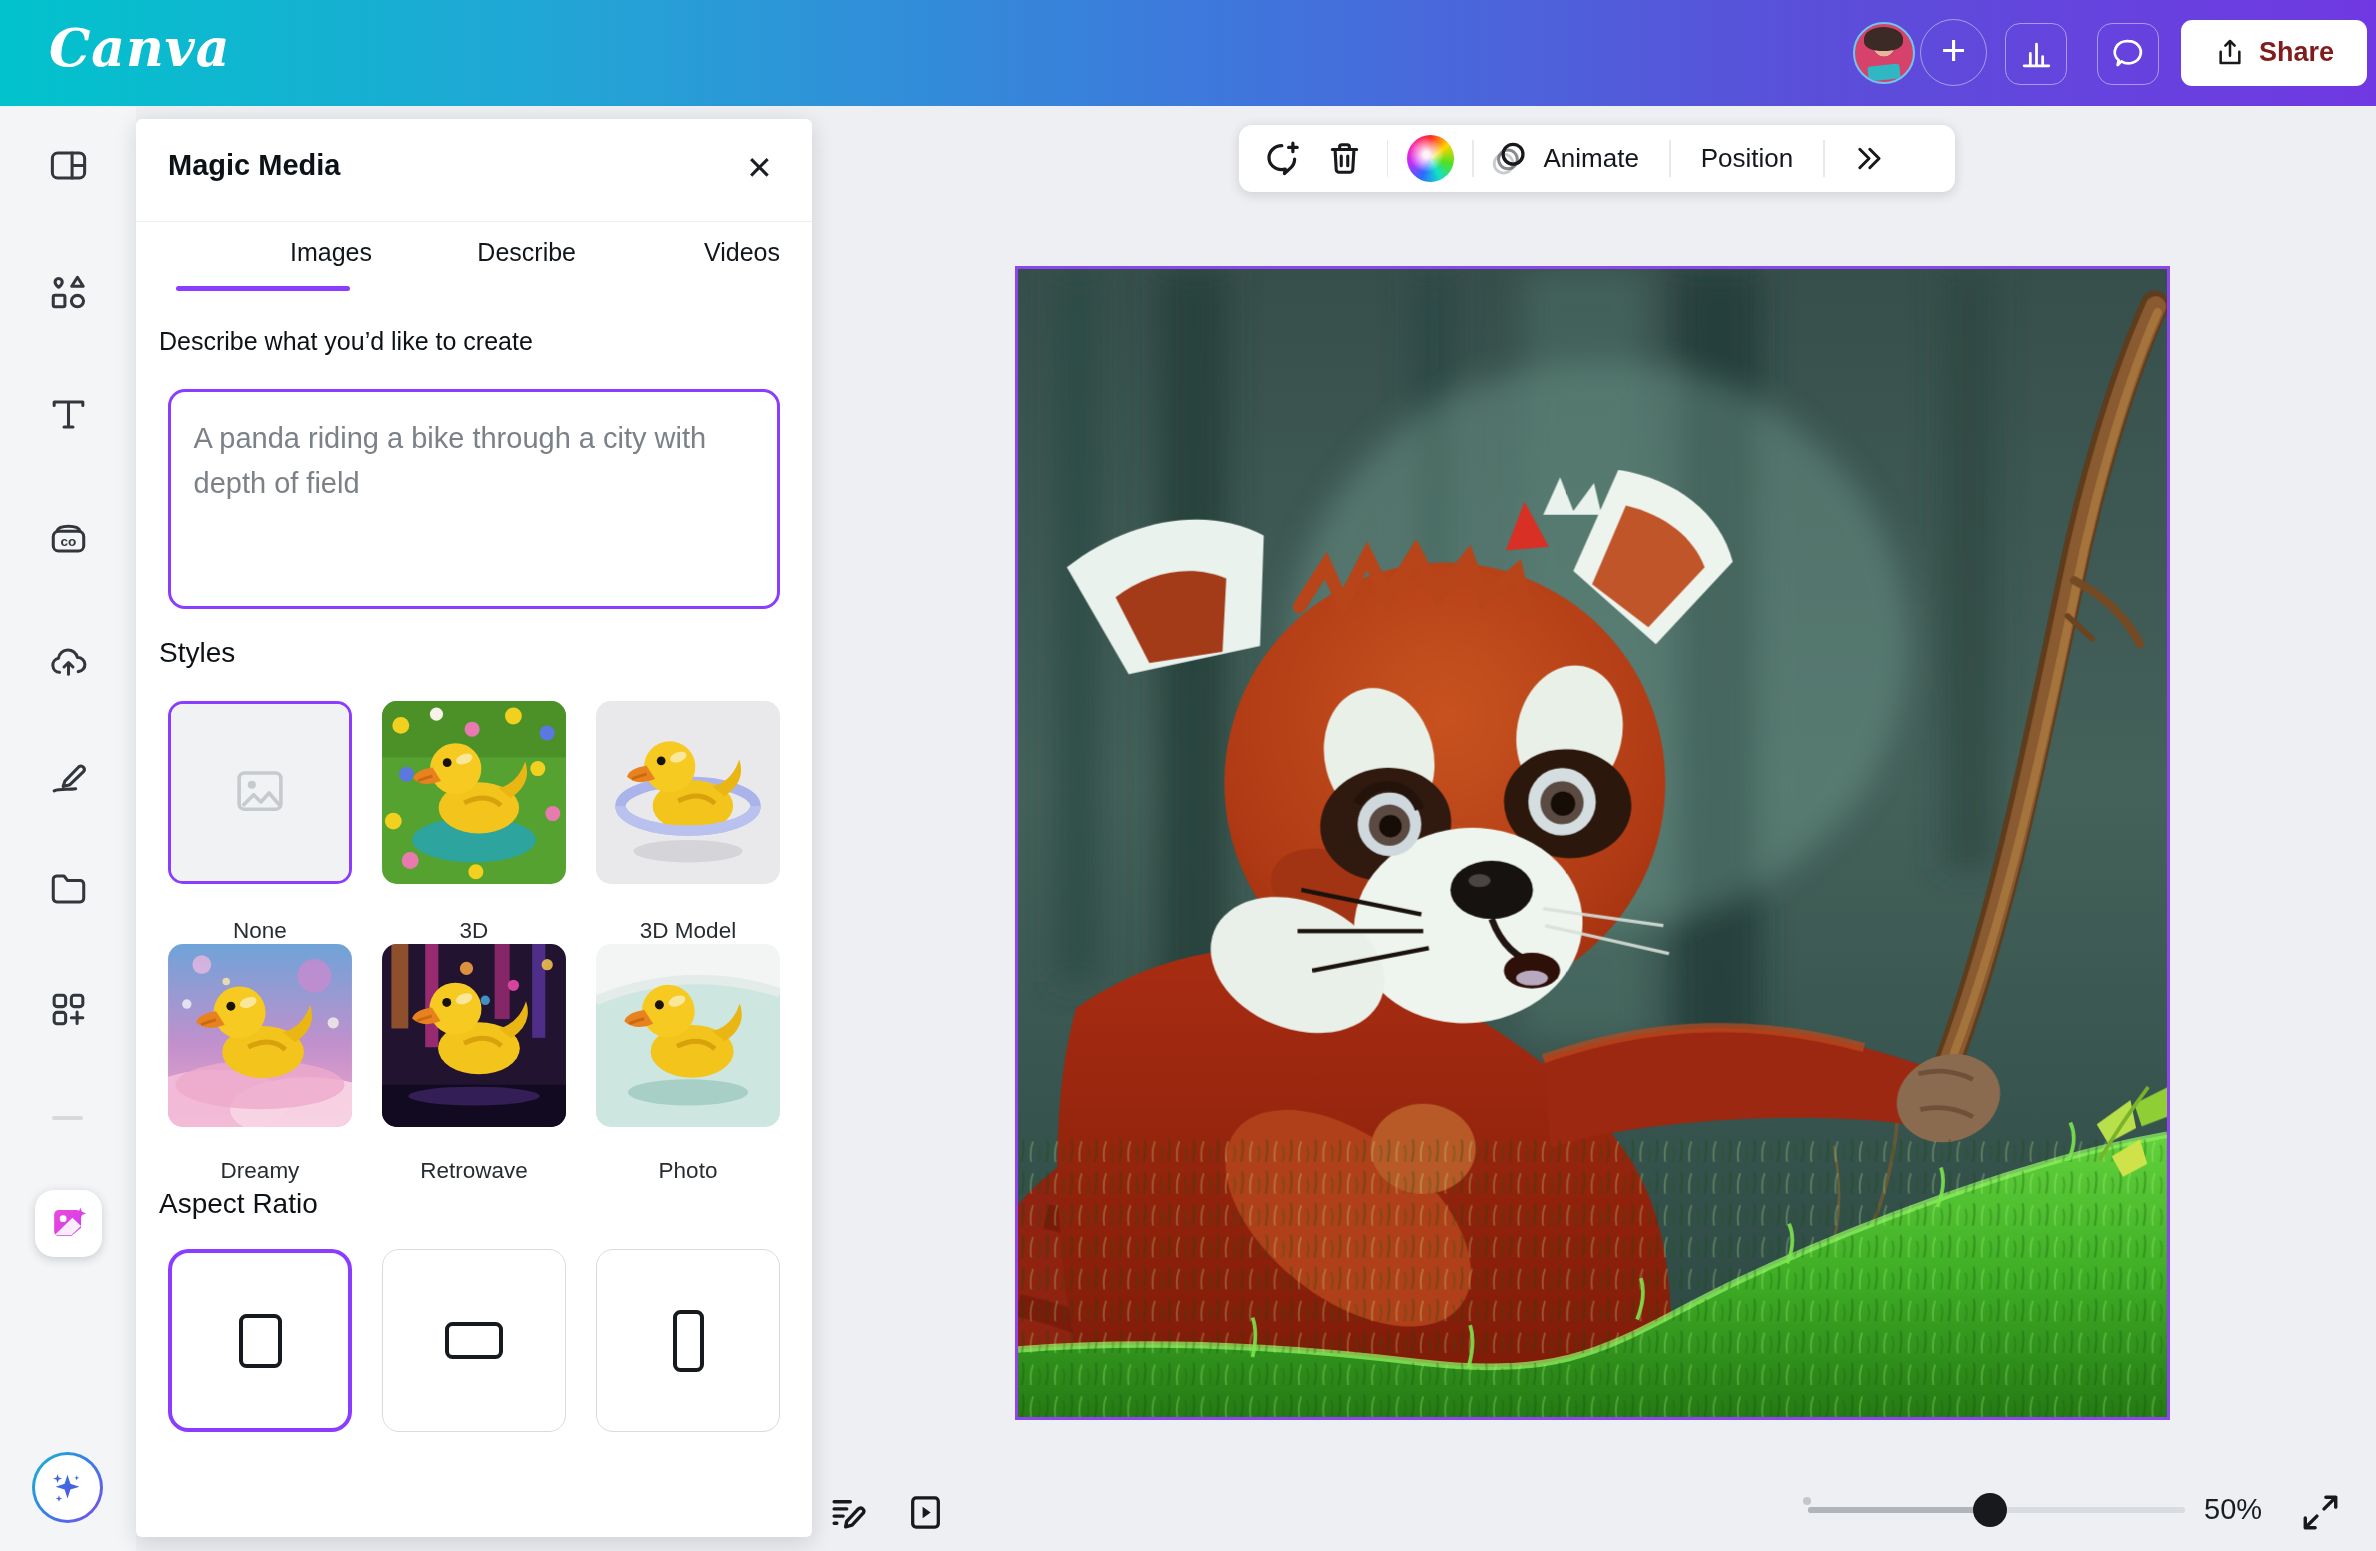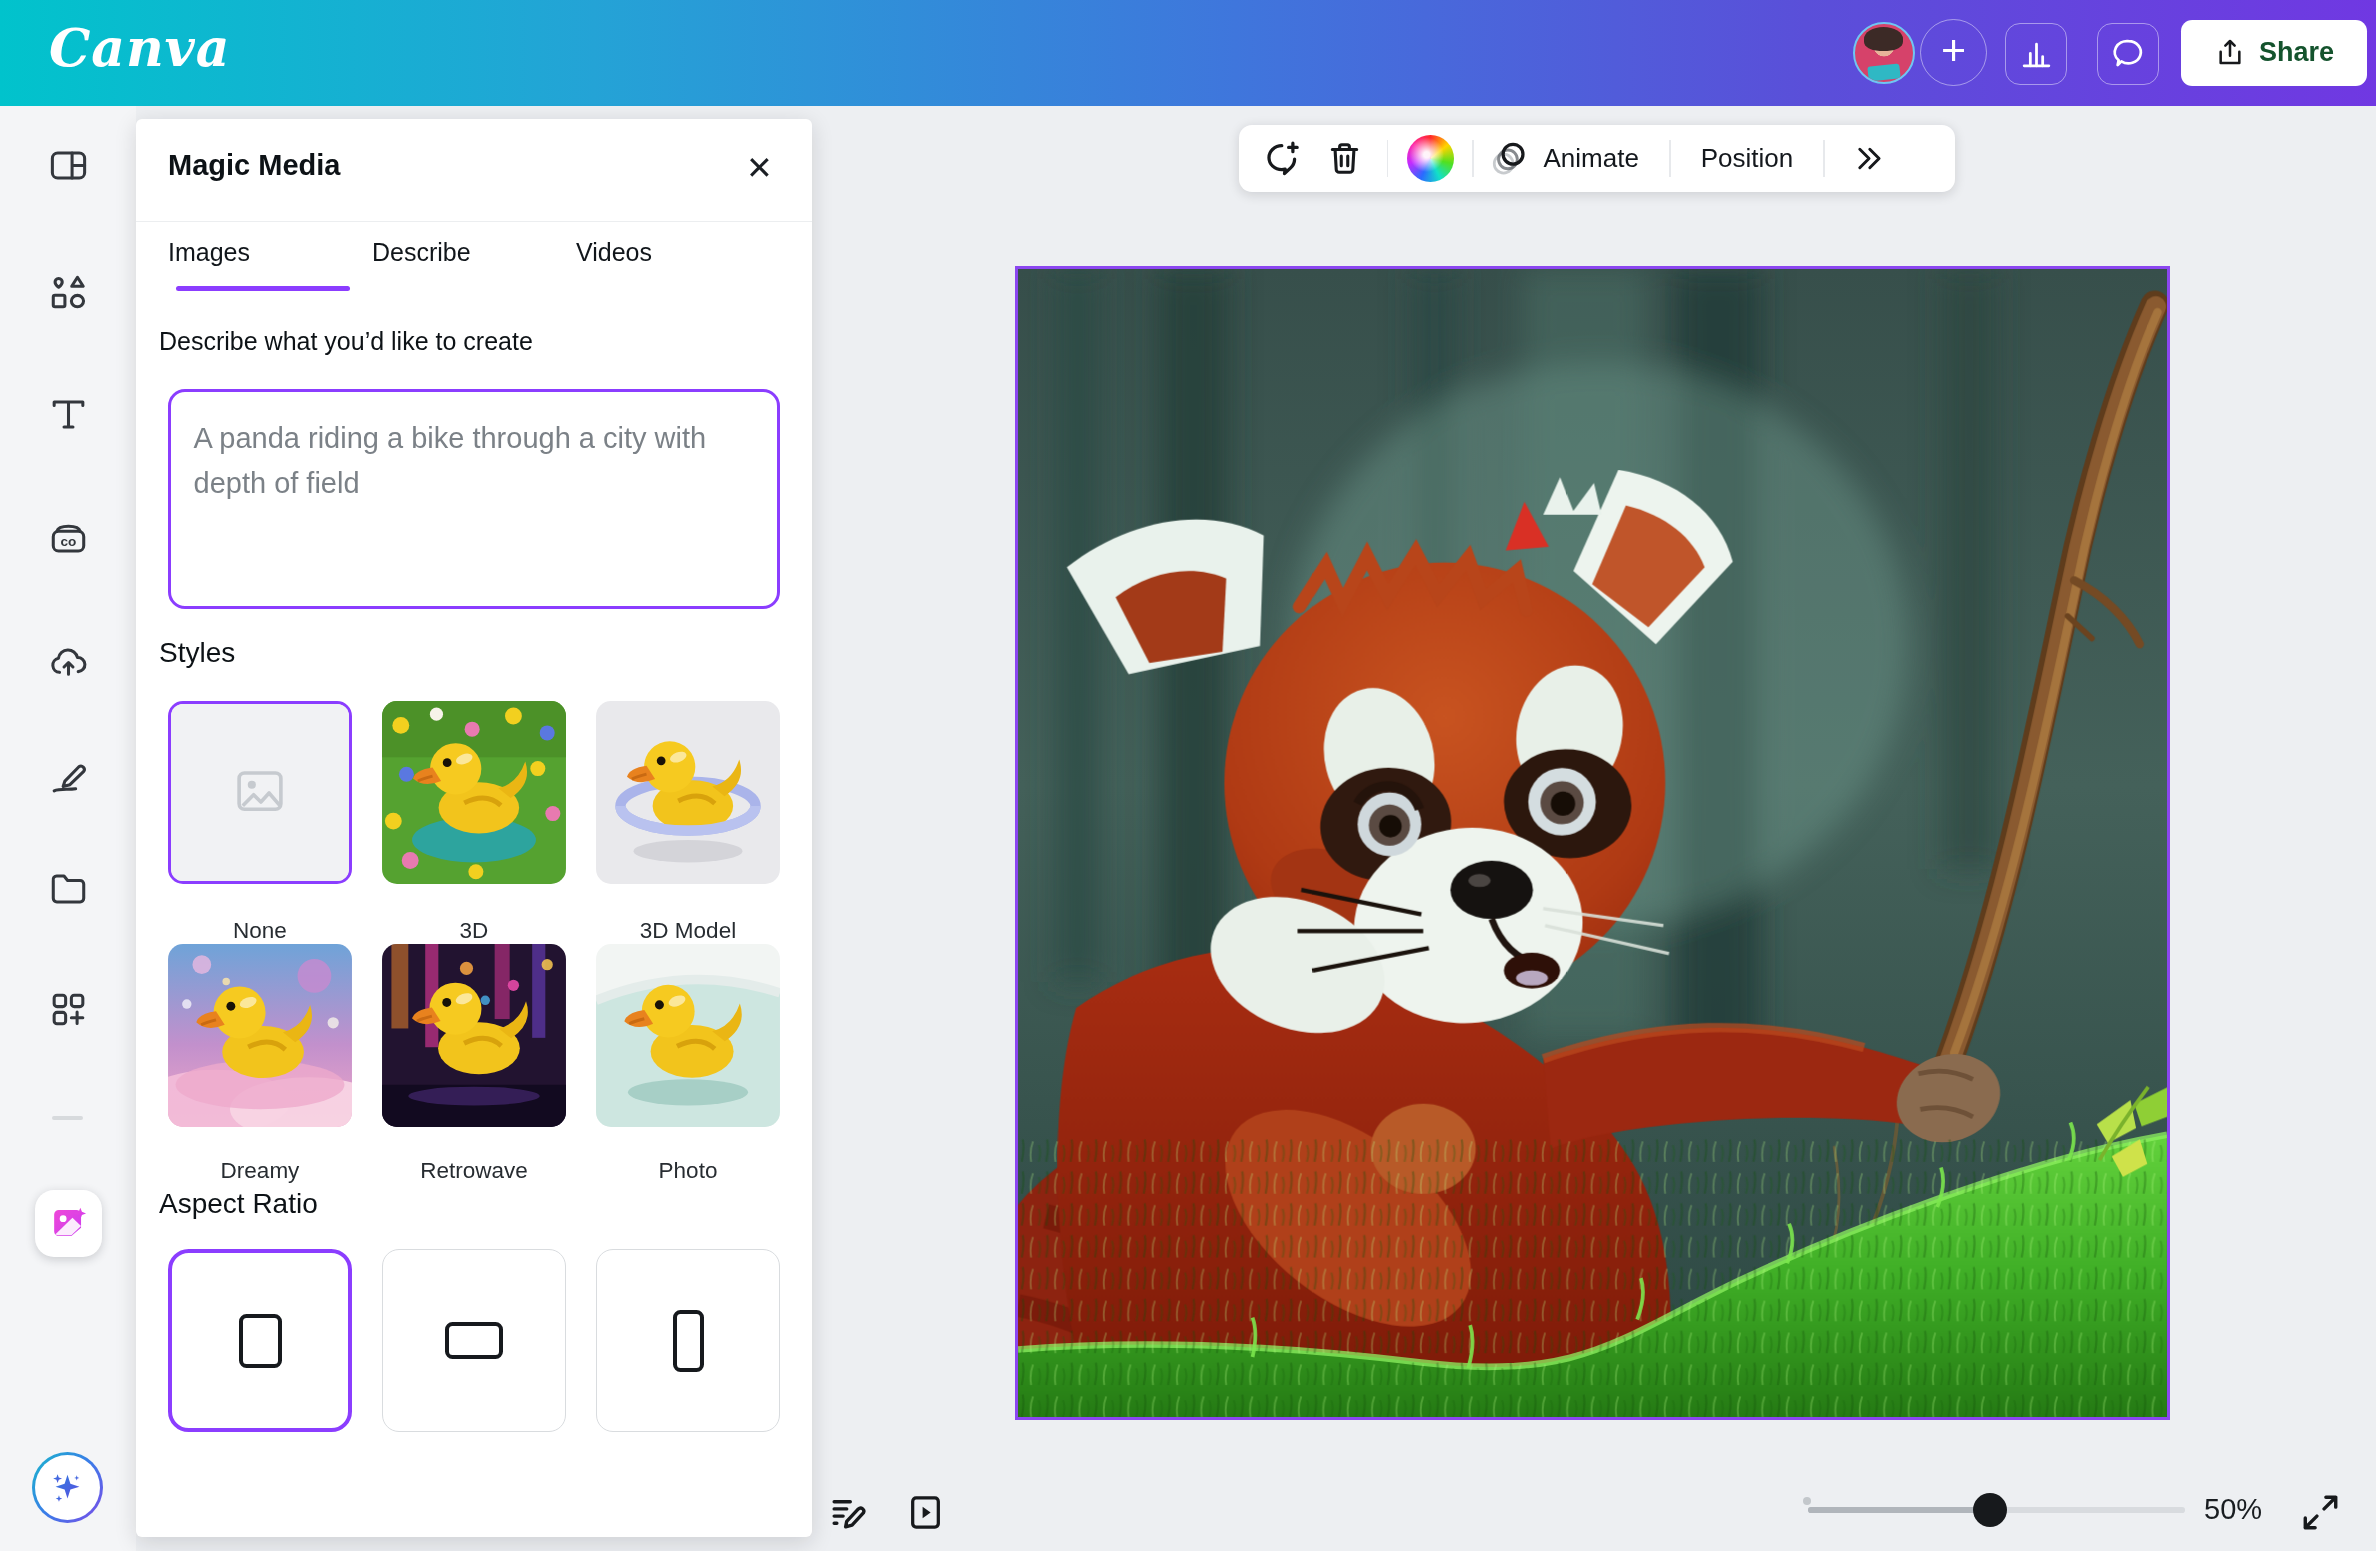--- a/index.html
+++ b/index.html
@@ -17,41 +17,41 @@
     border-radius:15px;display:flex;align-items:center;justify-content:center;box-sizing:border-box;cursor:pointer;}
   .avatar{position:absolute;left:1853px;top:21.5px;width:62px;height:62px;border-radius:50%;
     border:2.8px solid #6fc6f2;box-sizing:border-box;overflow:hidden;
     background:radial-gradient(circle at 50% 38%,#e8b49a 0 22%,#d6426a 23%);}
   .avatar .hair{position:absolute;left:9.4px;top:3.7px;width:39px;height:24px;border-radius:50% 50% 40% 40%;background:#3c2a26;}
   .avatar .book{position:absolute;left:13px;bottom:1.9px;width:32px;height:15px;background:#2fb8c4;border-radius:2.8px;transform:rotate(-6deg);}
   .plus-btn{left:1920px;border-radius:50%;width:67px;height:67px;top:19px;}
   .plus-btn span{color:#fff;font-size:43px;font-weight:300;line-height:1;margin-top:-3.7px;}
   .share-btn{position:absolute;left:2181px;top:19.7px;width:186px;height:66px;background:#fff;border-radius:11.2px;
     display:flex;align-items:center;justify-content:center;gap:13px;cursor:pointer;
-    font-size:27px;font-weight:bold;color:#14532d;}
+    font-size:27px;font-weight:bold;color:#7f1d1d;}
   
   .sidebar{position:absolute;left:0;top:106px;width:136px;height:1446px;background:#f4f5f7;}
   .sb-item{position:absolute;left:0;width:136px;height:90px;display:flex;align-items:center;justify-content:center;cursor:pointer;}
   .sb-divider{position:absolute;left:52px;width:31px;height:3.7px;border-radius:1.9px;background:#d7dadd;}
   .magic-btn{position:absolute;left:35px;width:67px;height:67px;background:#fff;border-radius:19px;
     box-shadow:0 2.8px 9.4px rgba(30,35,44,.18);display:flex;align-items:center;justify-content:center;cursor:pointer;}
   .ai-btn{position:absolute;left:32px;width:71px;height:71px;border-radius:50%;background:#fff;cursor:pointer;
     display:flex;align-items:center;justify-content:center;
     box-shadow:0 0 0 3.7px transparent;border:3.7px solid transparent;box-sizing:border-box;
     background-image:linear-gradient(#fff,#fff),linear-gradient(130deg,#18b8cc,#3a7ce8,#7d4be8);
     background-origin:border-box;background-clip:content-box,border-box;}
   
   .panel{position:absolute;left:136px;top:119px;width:676px;height:1418px;background:#fff;border-radius:6px;
     box-shadow:0 5.6px 22.5px rgba(20,24,31,.14);}
   .panel-header{position:absolute;left:0;top:0;width:100%;height:103px;border-bottom:1.9px solid #eceef0;box-sizing:border-box;}
   .panel-title{position:absolute;left:32px;top:30px;font-size:29px;font-weight:bold;color:#0d1216;}
   .close-x{position:absolute;right:28px;top:24px;width:49px;height:49px;display:flex;align-items:center;justify-content:center;
     font-size:32px;color:#1b1f24;cursor:pointer;font-weight:300;}
   .tabs{position:absolute;left:32px;top:103px;width:612px;height:71px;display:flex;}
-  .tab{width:204px;display:flex;align-items:center;justify-content:flex-start;position:relative;
+  .tab{width:204px;display:flex;align-items:center;justify-content:flex-end;position:relative;
     font-size:25px;color:#11161b;cursor:pointer;padding-bottom:9.4px;box-sizing:border-box;}
   .tab .underline{position:absolute;left:7.5px;right:22.5px;bottom:1.9px;height:4.7px;border-radius:2.8px;background:transparent;}
   .tab.active .underline{background:#8b3dff;}
   .p-label{position:absolute;left:23px;font-weight:normal;color:#0d1216;}
   .prompt{position:absolute;left:32px;top:270px;width:612px;height:220px;box-sizing:border-box;
     border:3.7px solid #8b3dff;border-radius:17px;resize:none;outline:none;
     padding:24px 22.5px;font-family:"Liberation Sans",sans-serif;font-size:29px;line-height:45px;color:#3c4046;}
   .prompt::placeholder{color:#7b8187;}
   .sgrid{position:absolute;left:32px;width:612px;display:flex;gap:30px;}
   .scard{width:184px;height:183px;border-radius:15px;overflow:hidden;position:relative;cursor:pointer;box-sizing:border-box;}

